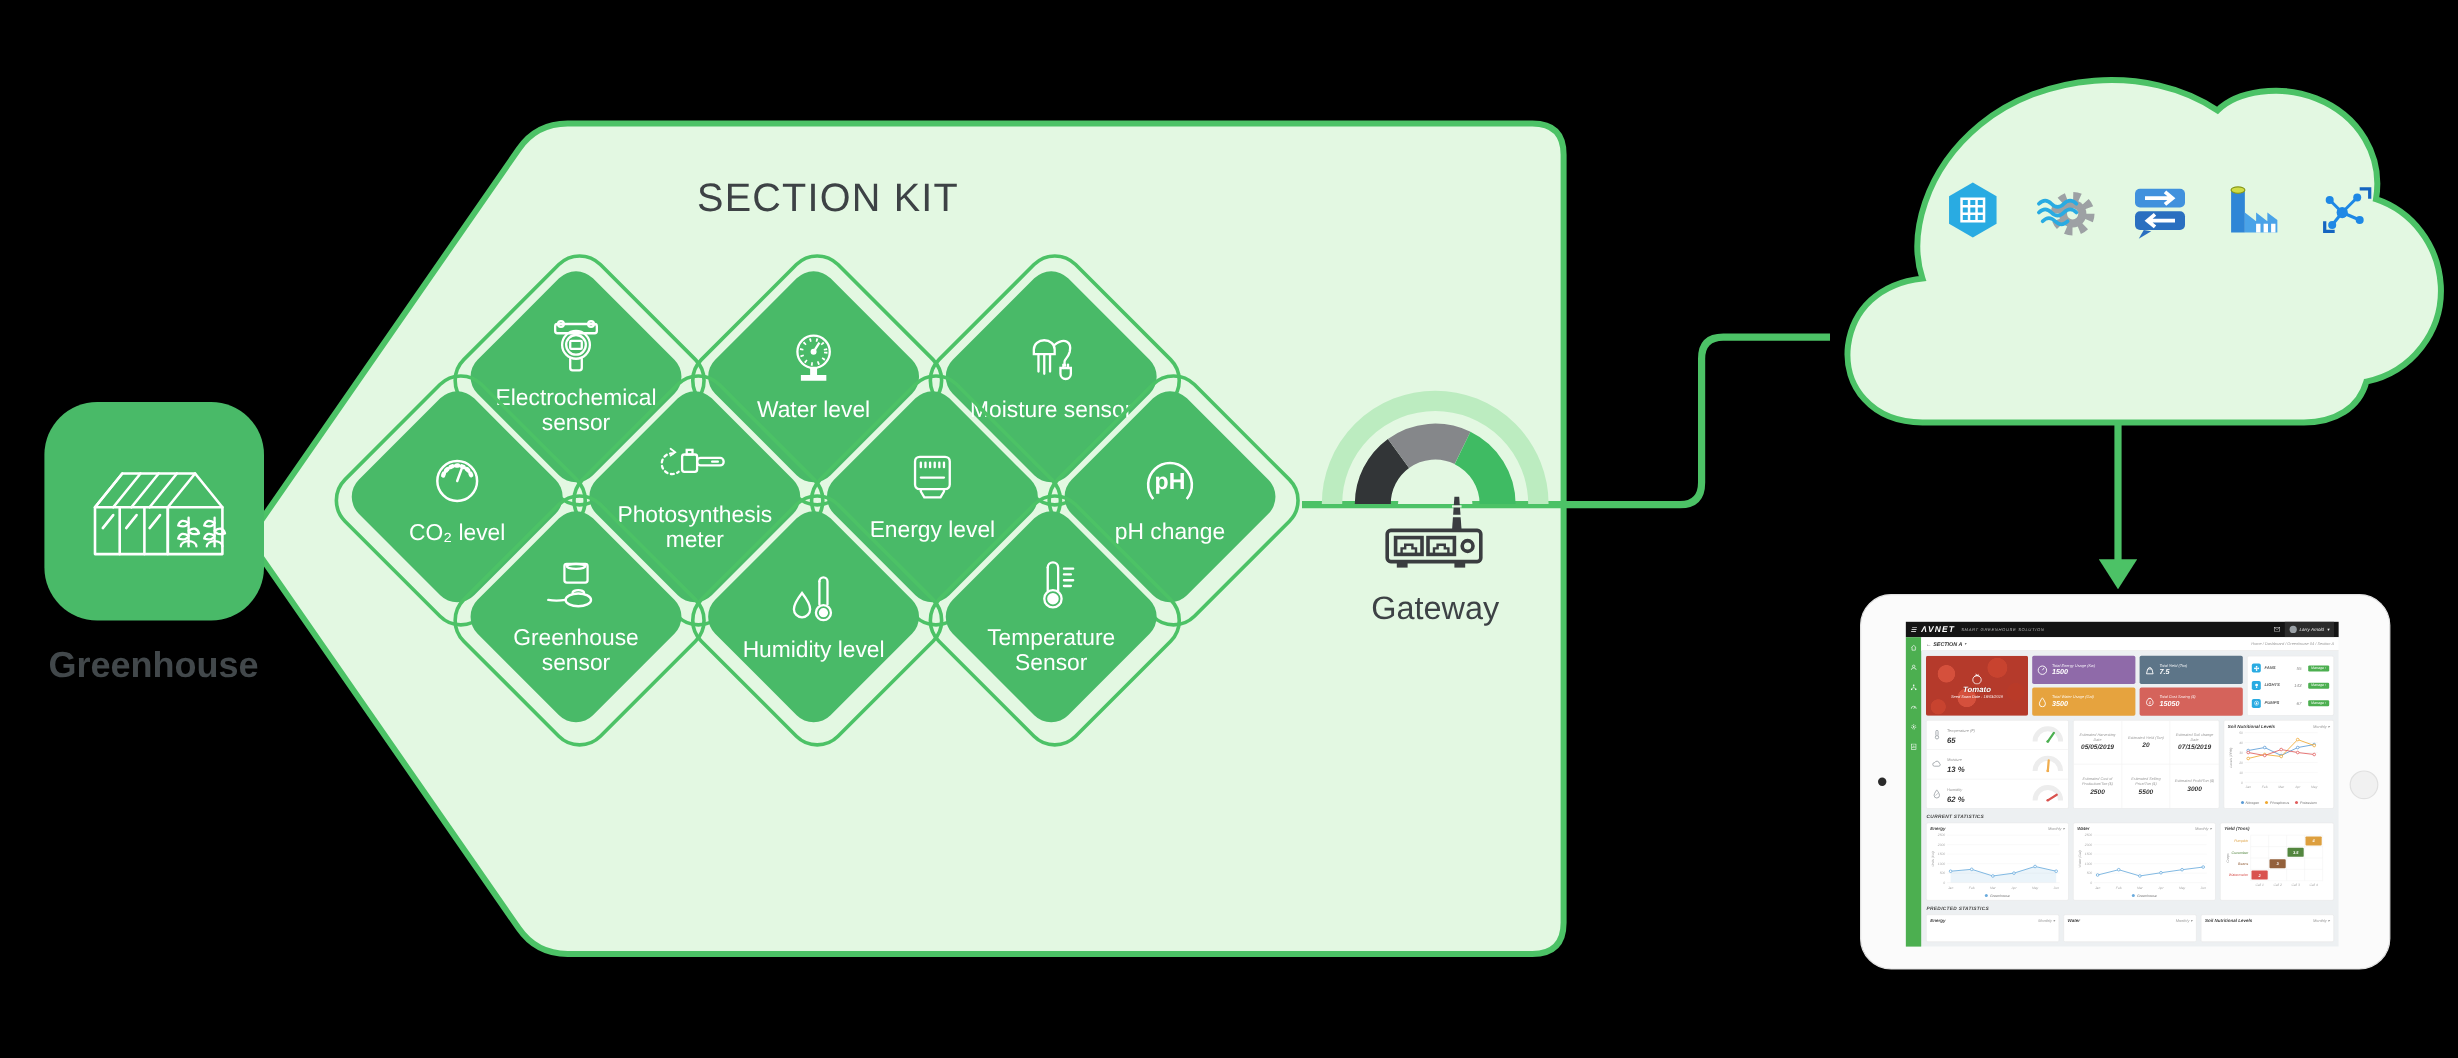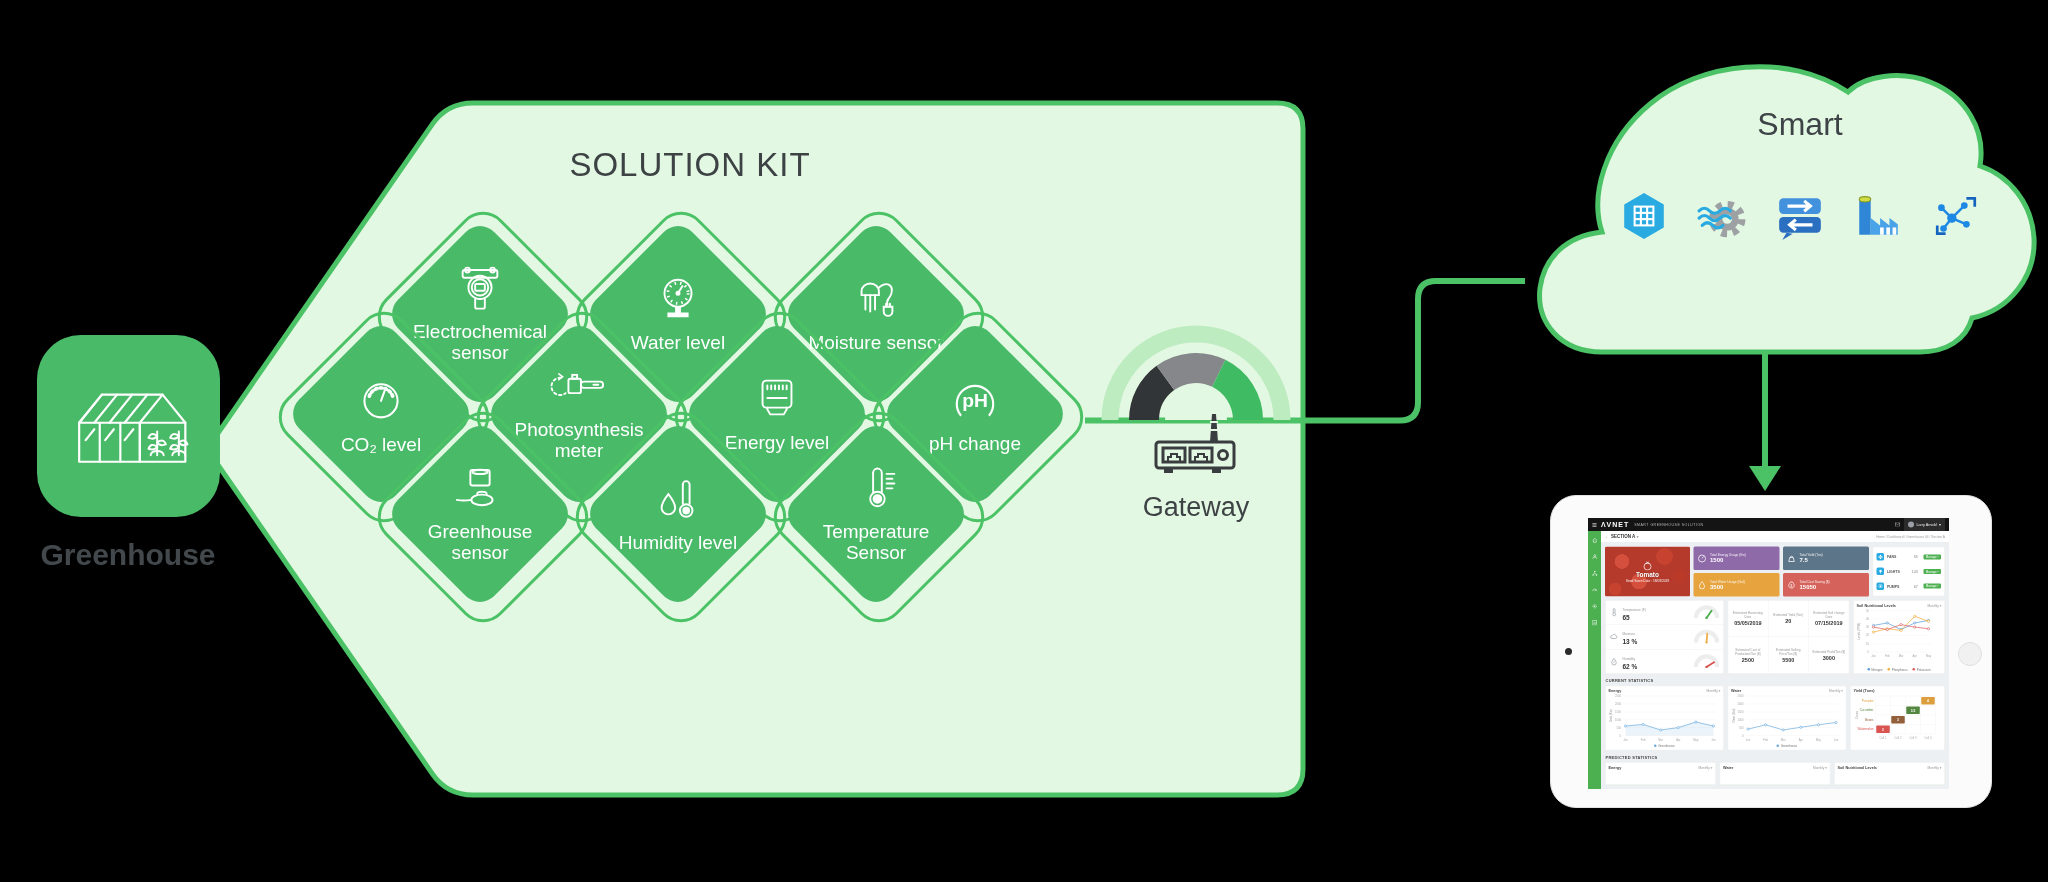--- a/index.html
+++ b/index.html
@@ -28,21 +28,21 @@
   #gateway-router{position:absolute;left:1146px;top:408px;z-index:3;}
   #gateway-label{position:absolute;left:1106px;top:492px;width:180px;font-size:27px;font-weight:500;
     color:#3d4245;text-align:center;z-index:3;}
   
   #cloud-content{position:absolute;left:1560px;top:104px;width:480px;text-align:center;z-index:2;}
   .cloud-title{font-size:32px;color:#3e4347;line-height:1.28;font-weight:400;}
   #cloud-icons{display:flex;justify-content:center;gap:28px;margin-top:46px;}
   #cloud-icons svg{width:50px;height:50px;}
   
   #tablet{position:absolute;left:1550px;top:495px;width:440px;height:311px;background:#fbfbfb;
-    border-radius:26px;border:1px solid #e2e2e2;z-index:4;}
+    border-radius:26px;border:1px solid #e2e2e2;z-index:4;font-style:italic;}
   #cam-dot{position:absolute;left:14px;top:152px;width:7px;height:7px;border-radius:50%;background:#2a2a2a;}
   #home-btn{position:absolute;right:9px;top:146px;width:22px;height:22px;border-radius:50%;
     background:#f1f1f1;border:1px solid #e0e0e0;}
   #screen{position:absolute;left:37px;top:22px;width:361px;height:271px;background:#fff;overflow:hidden;}
   #dash{width:722px;height:542px;transform:scale(0.5);transform-origin:0 0;background:#edf0f2;
     display:flex;flex-direction:column;}
   
   #dtop{height:26px;background:#141414;display:flex;align-items:center;padding:0 8px;flex:none;}
   #dtop .burger{color:#fff;font-size:11px;margin-right:8px;}
   #dtop .brand{color:#fff;font-size:14px;font-weight:700;letter-spacing:2px;}
@@ -139,21 +139,21 @@
       <g stroke-width="1.8">
         <line x1="86" y1="50" x2="86" y2="72"></line>
         <path d="M86 54 q-6 -4 -8 2 q6 2 8 -2 M86 60 q6 -4 8 2 q-6 2 -8 -2 M86 64 q-6 -4 -8 2 q6 2 8 -2"></path>
         <line x1="106" y1="50" x2="106" y2="72"></line>
         <path d="M106 54 q-6 -4 -8 2 q6 2 8 -2 M106 60 q6 -4 8 2 q-6 2 -8 -2 M106 64 q-6 -4 -8 2 q6 2 8 -2"></path>
       </g>
     </svg>
   </div>
   <div class="dlabel" style="left:18px;top:538px;width:220px;font-size:30px;">Greenhouse</div>
 
-  <div id="hk-title">SOLUTION KIT</div>
+  <div id="hk-title">SECTION KIT</div>
 
   <div class="tile" style="left:480px;top:314px">
     <div class="ring"></div>
       <div class="core"></div>
     <div class="tcontent">
       <svg width="54" height="54" viewBox="0 0 56 56" fill="none" stroke="#fff" stroke-width="2" stroke-linecap="round">
         <rect x="10" y="6" width="36" height="8" rx="2"></rect>
           <circle cx="15" cy="6" r="2.5"></circle>
           <circle cx="41" cy="6" r="2.5"></circle>
         <circle cx="28" cy="24" r="12"></circle>
@@ -314,21 +314,20 @@
         <rect x="44" y="40" width="22" height="14"></rect>
       <path d="M22 54 v-5 h3 v-3 h6 v3 h3 v5 M49 54 v-5 h3 v-3 h6 v3 h3 v5" stroke-width="2"></path>
       <circle cx="77" cy="47" r="4.5"></circle>
       <rect x="18" y="60" width="9" height="5" fill="#3a3d40" stroke="none"></rect>
       <rect x="66" y="60" width="9" height="5" fill="#3a3d40" stroke="none"></rect>
     </g>
   </svg>
   <div id="gateway-label">Gateway</div>
 
   <div id="cloud-content">
-    <div class="cloud-title">Smart</div>
     <div id="cloud-icons">
       <svg viewBox="0 0 48 48">
         <polygon points="24,2 43,13 43,35 24,46 5,35 5,13" fill="#29abe2"></polygon>
         <g stroke="#fff" stroke-width="2" fill="none">
           <rect x="15" y="15" width="18" height="18"></rect>
           <line x1="21" y1="15" x2="21" y2="33"></line>
             <line x1="27" y1="15" x2="27" y2="33"></line>
           <line x1="15" y1="21" x2="33" y2="21"></line>
             <line x1="15" y1="27" x2="33" y2="27"></line>
         </g>

